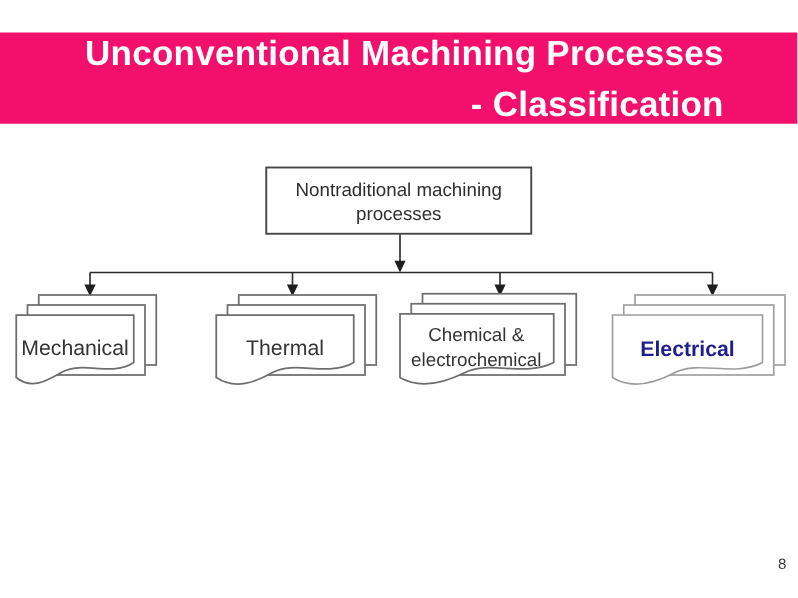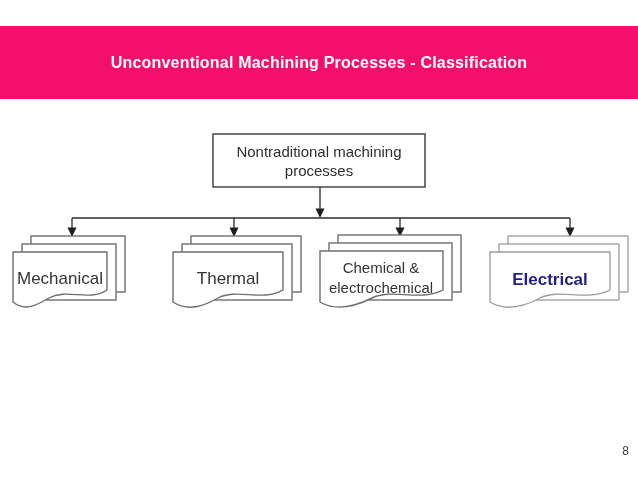--- a/index.html
+++ b/index.html
@@ -19,21 +19,21 @@
     background: #F2106C;
     display: flex;
     align-items: center;
     justify-content: center;
   }
   .banner h1 {
     margin: 0;
     max-width: 520px;
     text-align: right;
     color: #ffffff;
-    font-size: 16px;
+    font-size: 28px;
     line-height: 41px;
     font-weight: bold;
     letter-spacing: 0.2px;
   }
   .diagram-svg {
     position: absolute;
     left: 0; top: 0;
     width: 638px;
     height: 478px;
   }

